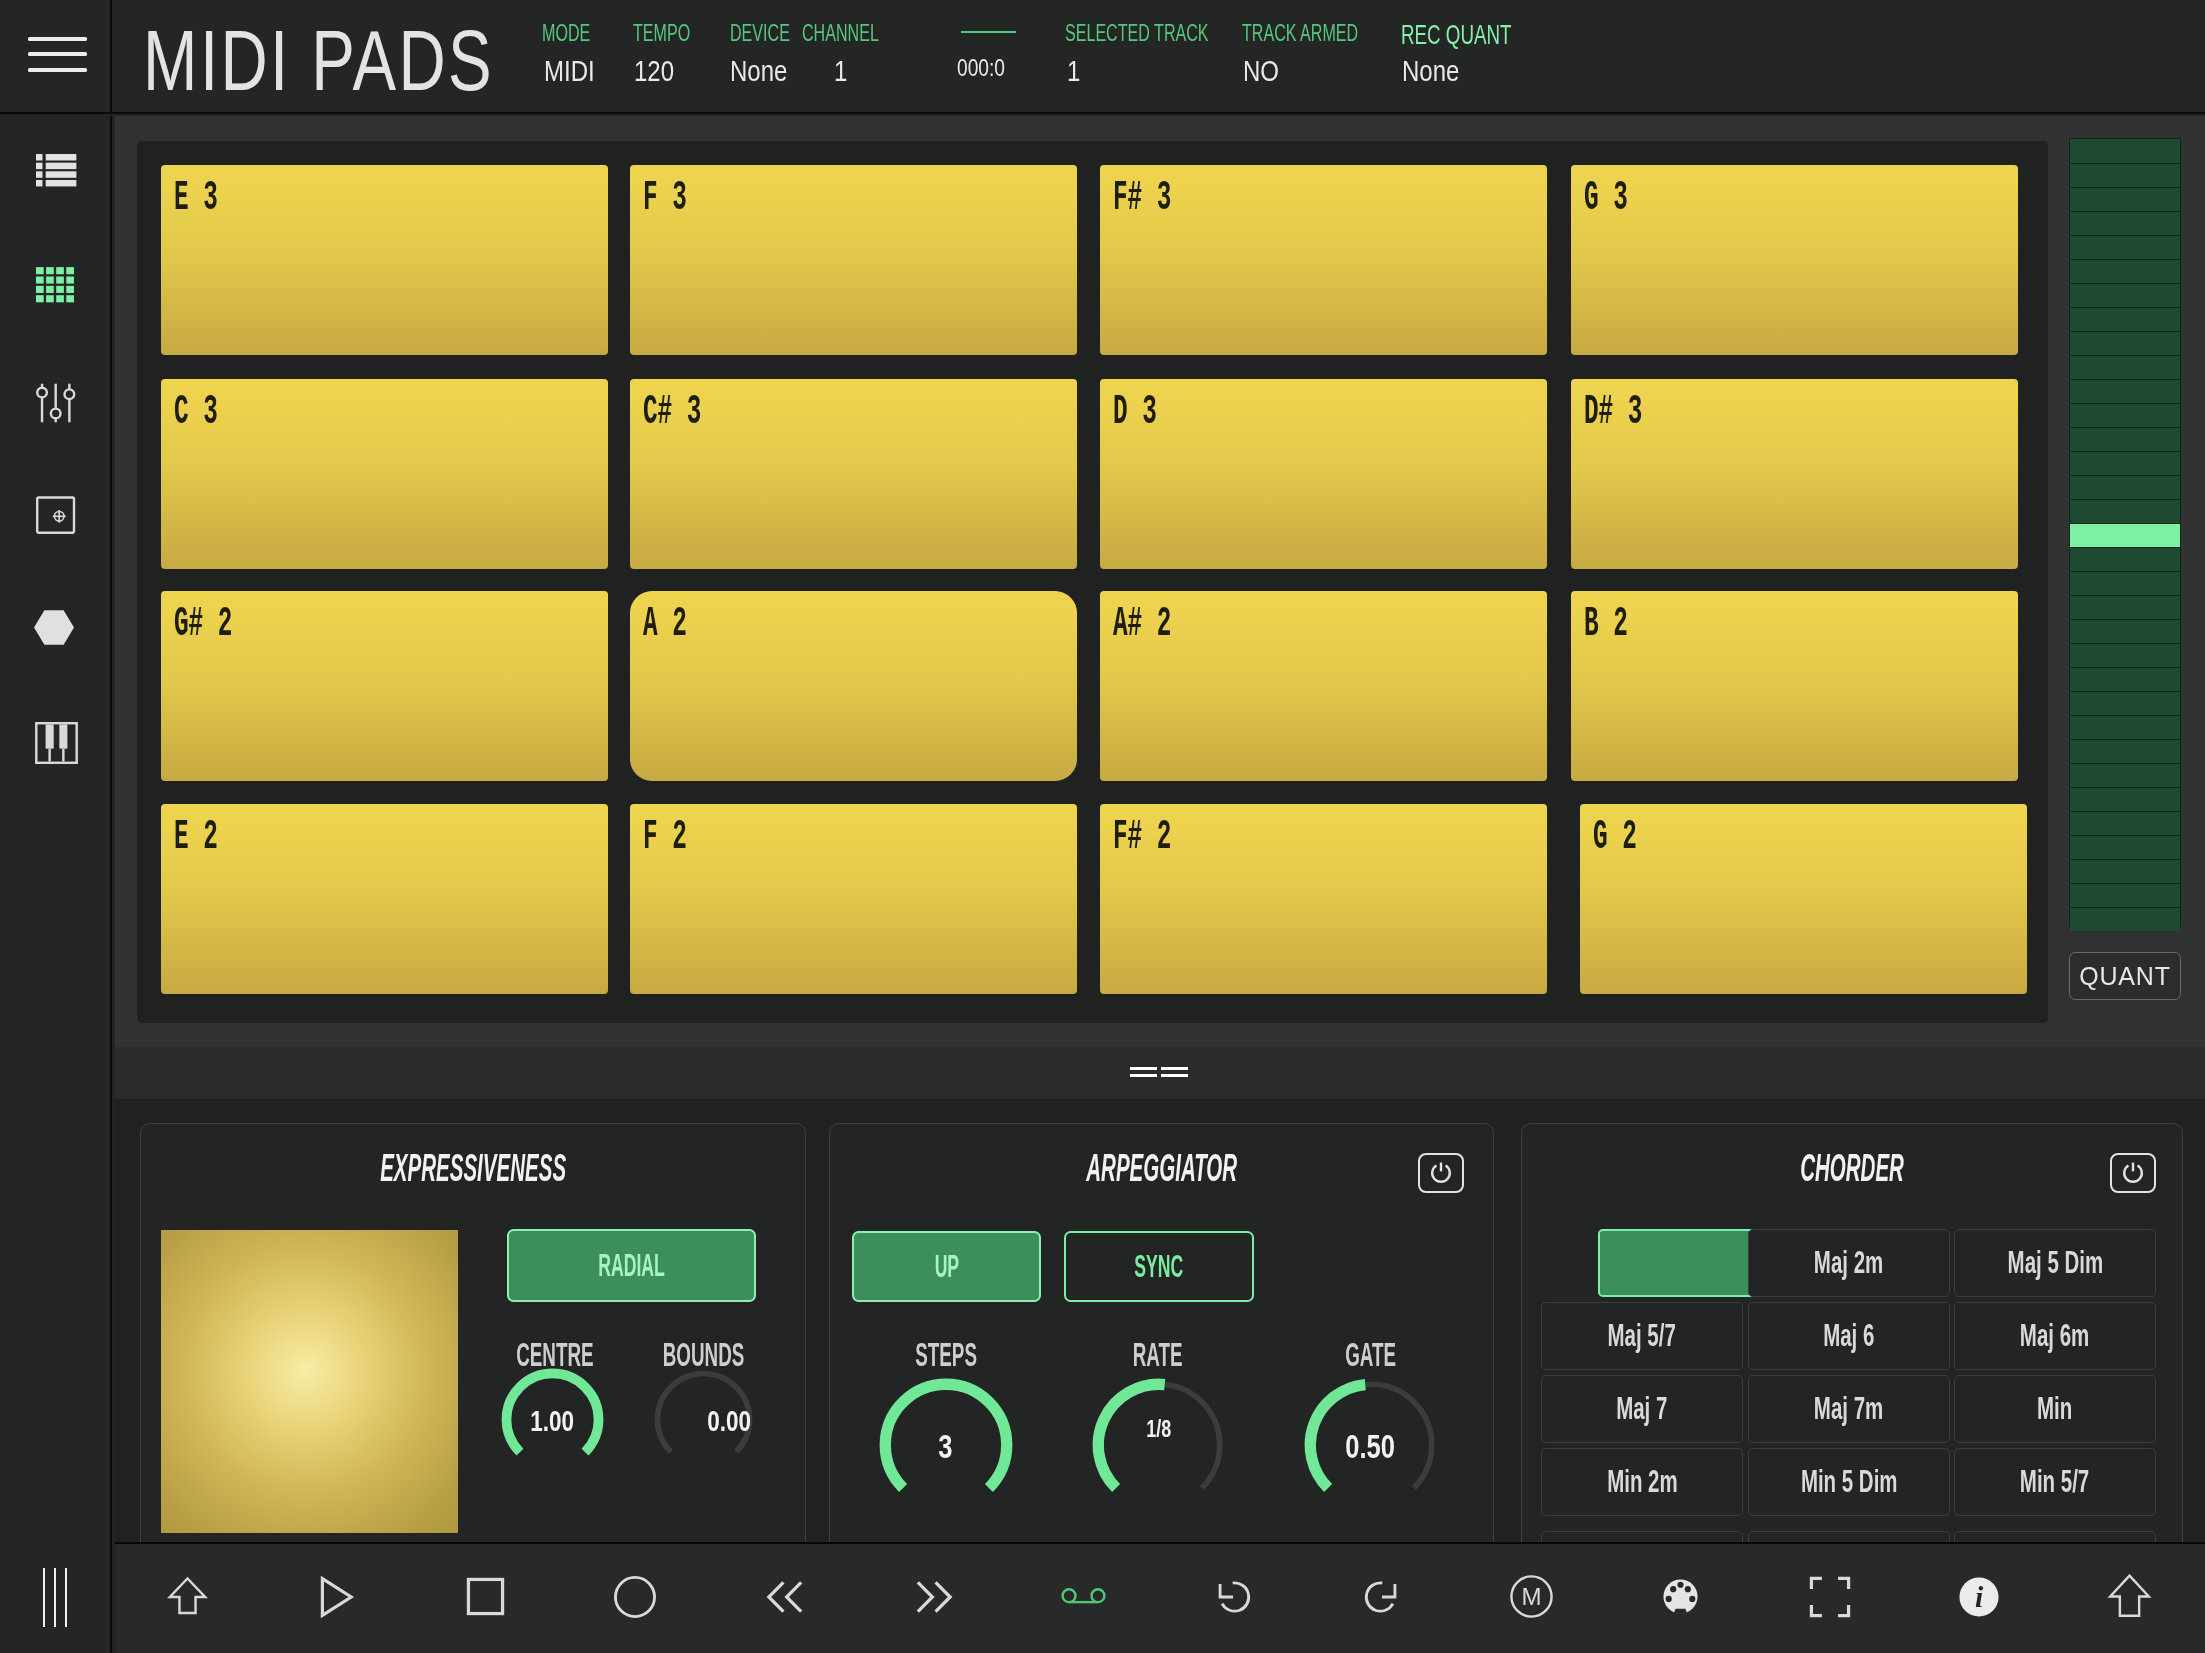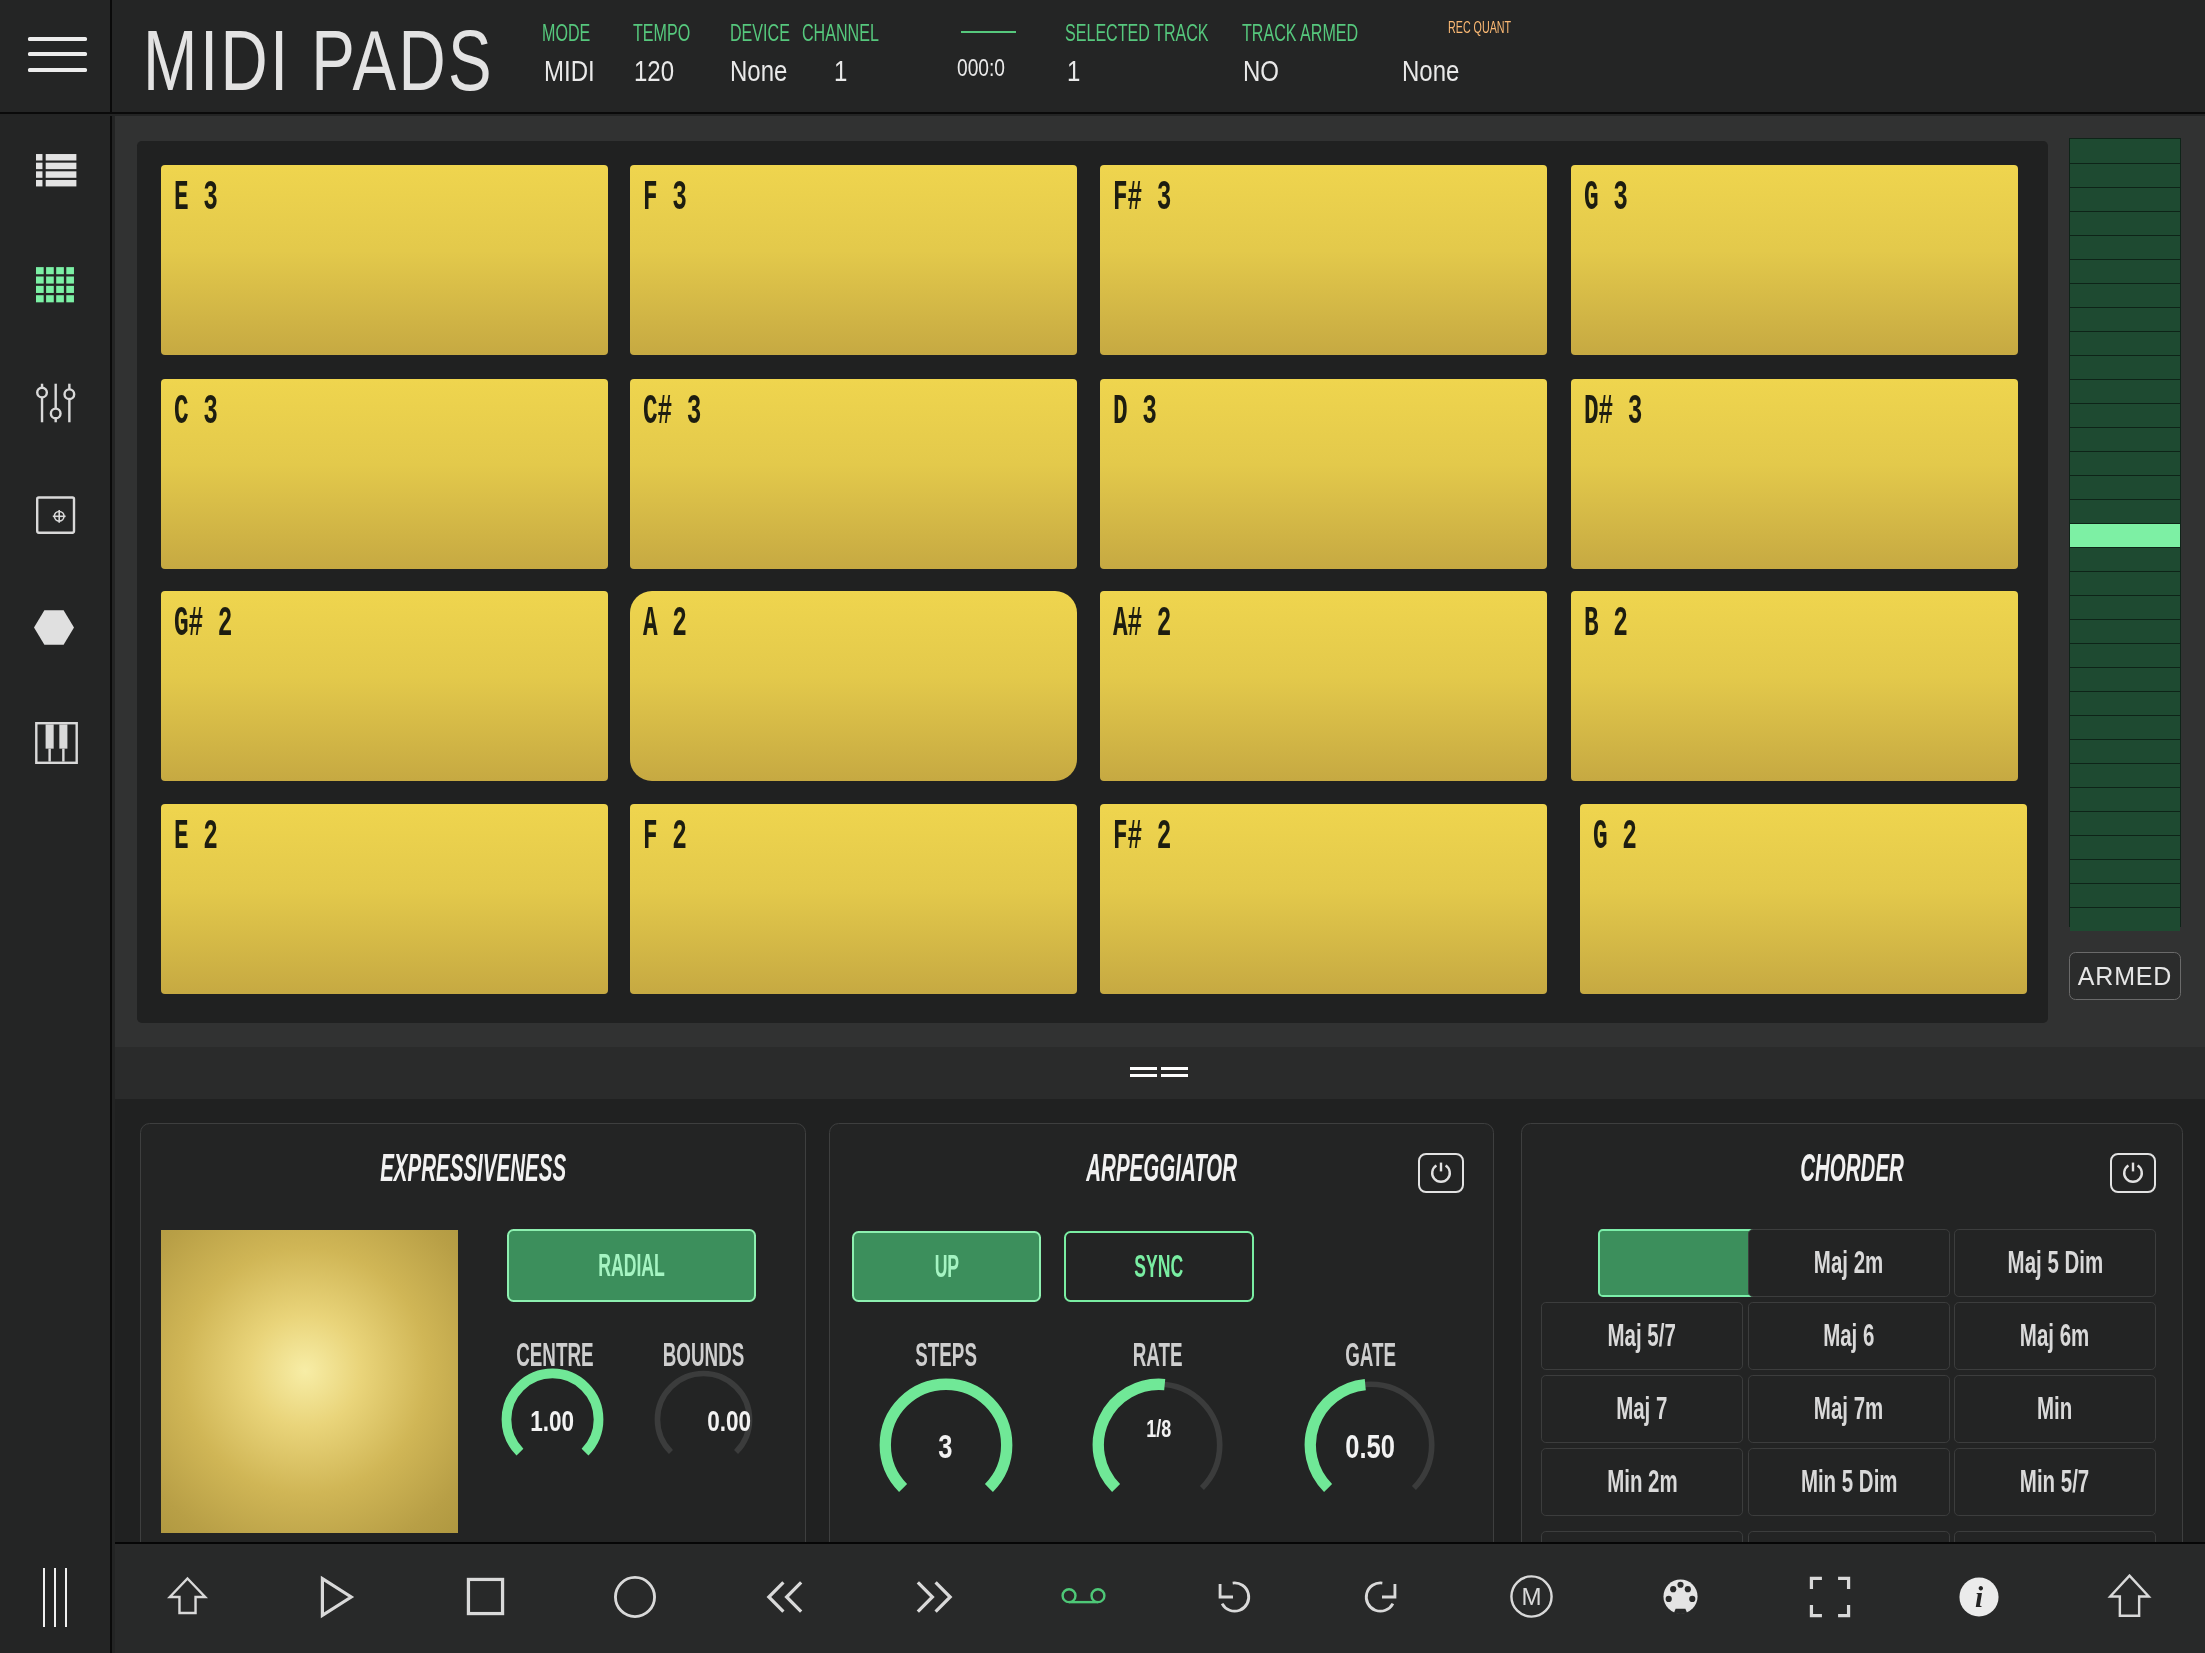--- a/index.html
+++ b/index.html
@@ -34,21 +34,21 @@
 <div class="abs" style="left:28px;top:37px;width:59px;height:4px;background:#ececec;border-radius:1.6px;"></div>
 <div class="abs" style="left:28px;top:52px;width:59px;height:4px;background:#ececec;border-radius:1.6px;"></div>
 <div class="abs" style="left:28px;top:68px;width:59px;height:4px;background:#ececec;border-radius:1.6px;"></div>
 <div class="abs" style="left:143px;top:10.5px;font-size:86px;font-weight:100;color:#e3e3e3;"><span style="display:inline-block;transform:scaleX(0.76);transform-origin:left center;letter-spacing:3.2px;">MIDI PADS</span></div>
 <div class="abs" style="left:542px;top:19.4px;font-size:24px;color:#56c87d;"><span class="condL">MODE</span></div>
 <div class="abs" style="left:633px;top:19.4px;font-size:24px;color:#56c87d;"><span class="condL">TEMPO</span></div>
 <div class="abs" style="left:730px;top:19.4px;font-size:24px;color:#56c87d;"><span class="condL">DEVICE</span></div>
 <div class="abs" style="left:802px;top:19.4px;font-size:24px;color:#56c87d;"><span class="condL">CHANNEL</span></div>
 <div class="abs" style="left:1065px;top:19.4px;font-size:24px;color:#56c87d;"><span class="condL">SELECTED TRACK</span></div>
 <div class="abs" style="left:1242px;top:19.4px;font-size:24px;color:#56c87d;"><span class="condL">TRACK ARMED</span></div>
-<div class="abs" style="left:1401px;top:19.4px;font-size:16px;color:#fdba74;margin-left:47px;"><span class="condL">REC QUANT</span></div>
+<div class="abs" style="left:1401px;top:19.4px;font-size:28px;color:#86efac;"><span class="condL">REC QUANT</span></div>
 <div class="abs" style="left:544px;top:54px;font-size:30px;color:#e9e9e9;"><span style="display:inline-block;transform:scaleX(0.80);transform-origin:left center;">MIDI</span></div>
 <div class="abs" style="left:634px;top:54px;font-size:30px;color:#e9e9e9;"><span style="display:inline-block;transform:scaleX(0.80);transform-origin:left center;">120</span></div>
 <div class="abs" style="left:730px;top:54px;font-size:30px;color:#e9e9e9;"><span style="display:inline-block;transform:scaleX(0.80);transform-origin:left center;">None</span></div>
 <div class="abs" style="left:834px;top:54px;font-size:30px;color:#e9e9e9;"><span style="display:inline-block;transform:scaleX(0.80);transform-origin:left center;">1</span></div>
 <div class="abs" style="left:957px;top:54px;font-size:24px;color:#e9e9e9;"><span style="display:inline-block;transform:scaleX(0.80);transform-origin:left center;">000:0</span></div>
 <div class="abs" style="left:1067px;top:54px;font-size:30px;color:#e9e9e9;"><span style="display:inline-block;transform:scaleX(0.80);transform-origin:left center;">1</span></div>
 <div class="abs" style="left:1243px;top:54px;font-size:30px;color:#e9e9e9;"><span style="display:inline-block;transform:scaleX(0.80);transform-origin:left center;">NO</span></div>
 <div class="abs" style="left:1402px;top:54px;font-size:30px;color:#e9e9e9;"><span style="display:inline-block;transform:scaleX(0.80);transform-origin:left center;">None</span></div>
 <div class="abs" style="left:961px;top:31px;width:55px;height:2.4px;background:#56c87d;"></div>
 <div class="abs" style="left:0;top:116px;width:112px;height:1537px;background:#242525;border-right:2.4px solid #0a0a0a;"></div>
@@ -185,21 +185,21 @@
 <div style="height:24px;background:#1e4a31;border-top:1.6px solid #0e2418;"></div>
 <div style="height:24px;background:#1e4a31;border-top:1.6px solid #0e2418;"></div>
 <div style="height:24px;background:#1e4a31;border-top:1.6px solid #0e2418;"></div>
 <div style="height:24px;background:#1e4a31;border-top:1.6px solid #0e2418;"></div>
 <div style="height:24px;background:#1e4a31;border-top:1.6px solid #0e2418;"></div>
 <div style="height:24px;background:#1e4a31;border-top:1.6px solid #0e2418;"></div>
 <div style="height:24px;background:#1e4a31;border-top:1.6px solid #0e2418;"></div>
 <div style="height:24px;background:#1e4a31;border-top:1.6px solid #0e2418;"></div>
 <div style="height:24px;background:#1e4a31;border-top:1.6px solid #0e2418;"></div>
 </div>
-<div class="abs" style="left:2069px;top:952px;width:112px;height:48px;border:1.6px solid #6a6a6a;border-radius:6.5px;background:#2b2c2c;color:#e6e6e6;font-size:25px;display:flex;align-items:center;justify-content:center;letter-spacing:0.8px;">ARMED</div>
+<div class="abs" style="left:2069px;top:952px;width:112px;height:48px;border:1.6px solid #6a6a6a;border-radius:6.5px;background:#2b2c2c;color:#e6e6e6;font-size:25px;display:flex;align-items:center;justify-content:center;letter-spacing:0.8px;">QUANT</div>
 <div class="abs" style="left:115px;top:1047px;width:2091px;height:52px;background:#2a2b2b;"></div>
 <div class="abs" style="left:1130px;top:1067px;width:27px;height:3.2px;background:#ffffff;"></div>
 <div class="abs" style="left:1161px;top:1067px;width:27px;height:3.2px;background:#ffffff;"></div>
 <div class="abs" style="left:1130px;top:1074px;width:27px;height:3.2px;background:#ffffff;"></div>
 <div class="abs" style="left:1161px;top:1074px;width:27px;height:3.2px;background:#ffffff;"></div>
 <div class="abs" style="left:115px;top:1099px;width:2091px;height:443px;background:#202121;overflow:hidden;"></div>
 <div class="abs" style="left:0;top:1099px;width:2205px;height:443px;overflow:hidden;">
 <div class="panel" style="left:140px;top:24px;width:666px;"></div>
 <div class="ptitle" style="left:140px;top:48px;width:666px;"><span class="cond" style="transform:scaleX(0.54);">EXPRESSIVENESS</span></div>
 <div class="abs" style="left:161px;top:131px;width:297px;height:303px;background:radial-gradient(circle at 48.5% 46.5%, #f7eda6 0%, #e9d47a 25%, #d0b656 55%, #b89f46 85%, #af9840 100%);"></div>

